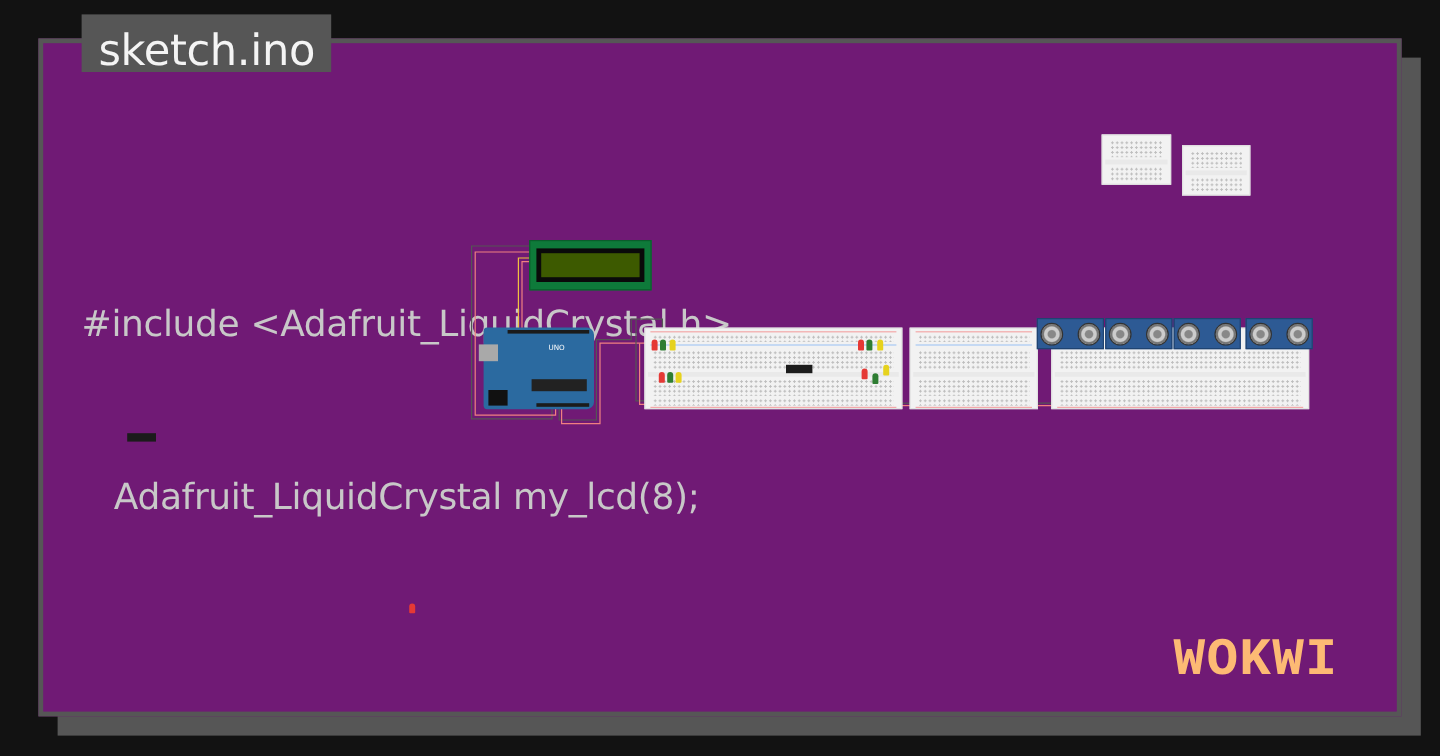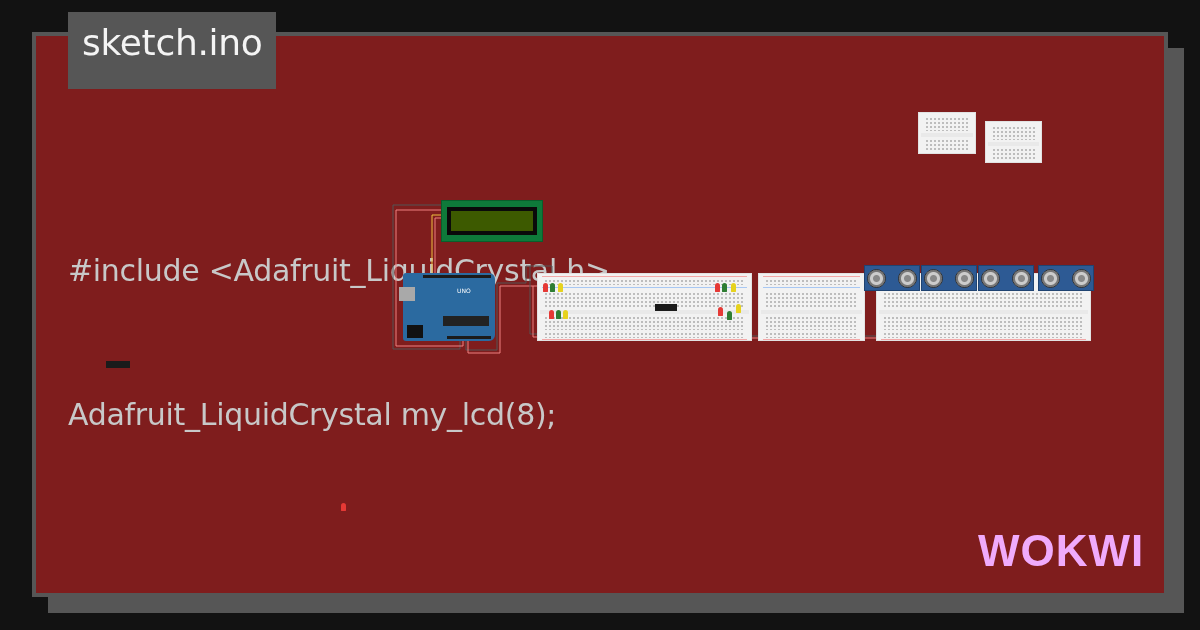--- a/index.html
+++ b/index.html
@@ -1,27 +1,27 @@
 <!DOCTYPE html>
 <html><head>
 <meta charset="utf-8">
 <style>
   * { box-sizing: border-box; margin: 0; padding: 0; }
   html, body { width: 1200px; height: 630px; overflow: hidden; background: #121212; }
   body { position: relative; font-family: "DejaVu Sans", sans-serif; }
 
   .shadow { position: absolute; left: 48px; top: 48px; width: 1136px; height: 565px; background: #565656; }
-  .panel { position: absolute; left: 32px; top: 32px; width: 1136px; height: 565px; background: #7f1d1d; border: 4px solid #565656; overflow: hidden; }
+  .panel { position: absolute; left: 32px; top: 32px; width: 1136px; height: 565px; background: #701a75; border: 4px solid #565656; overflow: hidden; text-align: center; }
 
   .code { position: absolute; left: 32px; top: 115px; color: #c8c8c8; font-size: 30px; line-height: 48px; white-space: pre; letter-spacing: -0.3px; }
   .code .line { height: 48px; }
 
-  .title-badge { position: absolute; left: 68px; top: 12px; height: 77px; padding: 0 14px; background: #565656; color: #f4f4f4; font-size: 36px; line-height: 62px; z-index: 5; letter-spacing: -0.3px; }
+  .title-badge { position: absolute; left: 68px; top: 12px; height: 48px; padding: 0 14px; background: #565656; color: #f4f4f4; font-size: 36px; line-height: 62px; z-index: 5; letter-spacing: -0.3px; }
 
-  .logo { position: absolute; left: 978px; top: 526px; font-family: Liberation Sans, sans-serif; font-size: 44px; font-weight: bold; color: #f0abfc; letter-spacing: 1px; z-index: 5; }
+  .logo { position: absolute; left: 978px; top: 526px; font-family: Liberation Mono, monospace; font-size: 44px; font-weight: bold; color: #fdba74; letter-spacing: 1px; z-index: 5; }
 
   
   .circuit { position: absolute; left: 0; top: 0; width: 1200px; height: 630px; z-index: 3; pointer-events: none; }
   .circuit > * { pointer-events: auto; }
   .bb { position: absolute; background: #f2f2f2; border: 1px solid #e2e2e2; }
   .bb .holes { position: absolute; left: 6px; right: 6px; background-image: radial-gradient(#bdbdbd 0.8px, transparent 1px); background-size: 4px 4px; }
   .bb .rail-r { position: absolute; left: 4px; right: 4px; height: 1px; background: #f3a8a8; }
   .bb .rail-b { position: absolute; left: 4px; right: 4px; height: 1px; background: #a8c8f3; }
   .bb .gap { position: absolute; left: 2px; right: 2px; height: 4px; background: #e9e9e9; }
 

